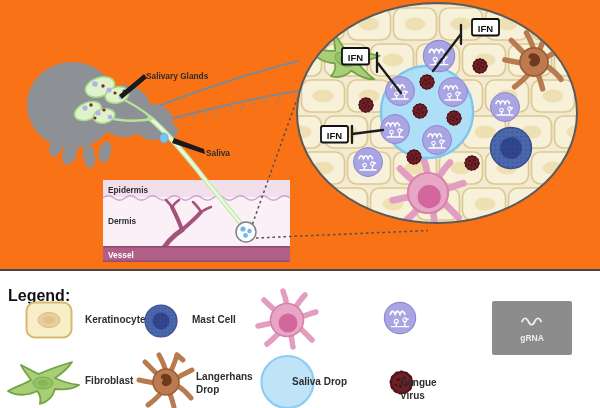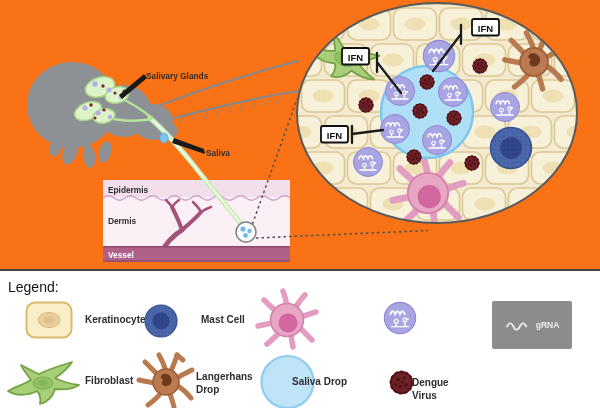--- a/index.html
+++ b/index.html
@@ -10,24 +10,24 @@
   #figure{position:absolute;inset:0;width:600px;height:408px;background:#f97316;}
   svg{display:block;}
   .scene{position:absolute;top:0;left:0;}
   .scene text{font-family:"Liberation Sans",sans-serif;font-weight:bold;font-size:8.3px;fill:#2d2d2d;}
   .scene text.ifn{font-size:9.5px;fill:#101010;text-anchor:middle;}
   .scene text.vessel{fill:#ffffff;}
   .dash{stroke:#4f4f4f;stroke-width:1.5;stroke-dasharray:2.5 3;fill:none;}
   .appendage{stroke:#84888d;stroke-width:2.2;fill:none;stroke-linecap:round;}
   .hair{stroke:#84888d;stroke-width:0.9;}
   .legend{position:absolute;top:269px;left:0;width:600px;height:139px;background:#fff;border-top:2.5px solid #454545;box-sizing:border-box;}
-  .legend-title{position:absolute;left:8px;top:8px;font-size:14px;font-weight:normal;color:#121212;}
+  .legend-title{position:absolute;left:8px;top:16px;font-size:16px;font-weight:bold;color:#121212;}
   .licon{position:absolute;}
   .llab{position:absolute;font-size:10px;font-weight:bold;color:#2e2e2e;line-height:1.25;}
-  .gbox{position:absolute;width:80px;height:48px;background:#8c8c8c;display:flex;align-items:center;justify-content:center;gap:7px;border-radius:2px;}
+  .gbox{position:absolute;width:80px;height:54px;background:#8c8c8c;display:flex;align-items:center;justify-content:center;gap:7px;border-radius:2px;flex-direction:column;}
   .gtext{font-size:8.5px;font-weight:bold;color:#ededed;}
 </style>
 </head>
 <body>
 
 <div id="figure">
 
 <svg class="scene" width="600" height="270" viewBox="0 0 600 270">
   <defs>
     <pattern id="tilePat" patternUnits="userSpaceOnUse" x="300" y="6" width="46" height="72">
@@ -285,21 +285,21 @@
   <div class="legend-title">Legend:</div>
 
   <svg class="licon" style="left:25px;top:30px" width="50" height="40">
         <use href="#sym-keratinocyte"></use>
       </svg>
   <div class="llab" style="left:85px;top:43px;width:72px">Keratinocyte</div>
 
   <svg class="licon" style="left:143px;top:32px" width="36" height="36">
         <use href="#sym-mast" transform="translate(18,18)"></use>
       </svg>
-  <div class="llab" style="left:201px;top:43px;width:60px">Mast Cell</div>
+  <div class="llab" style="left:192px;top:43px;width:60px">Mast Cell</div>
 
   <svg class="licon" style="left:255px;top:17px" width="64" height="62">
         <use href="#sym-ddc"></use>
       </svg>
 
   <svg class="licon" style="left:383px;top:30px" width="34" height="34">
         <use href="#sym-ev" transform="translate(17,17) scale(1.08)"></use>
       </svg>
 
   <div class="gbox" style="left:492px;top:30px">
@@ -320,17 +320,17 @@
   <div class="llab" style="left:196px;top:100px;width:52px">Langerhans Drop</div>
 
   <svg class="licon" style="left:259px;top:83px" width="57" height="56">
         <use href="#sym-saliva" transform="translate(28.5,28)"></use>
       </svg>
   <div class="llab" style="left:292px;top:105px;width:60px">Saliva Drop</div>
 
   <svg class="licon" style="left:389px;top:99px" width="25" height="25">
         <use href="#sym-virus" transform="translate(12.5,12.5) scale(1.12)"></use>
       </svg>
-  <div class="llab" style="left:412px;top:106px;width:64px">Dengue Virus</div>
+  <div class="llab" style="left:400px;top:106px;width:64px">Dengue Virus</div>
 
 </div>
 
 </div>
 
 </body></html>

